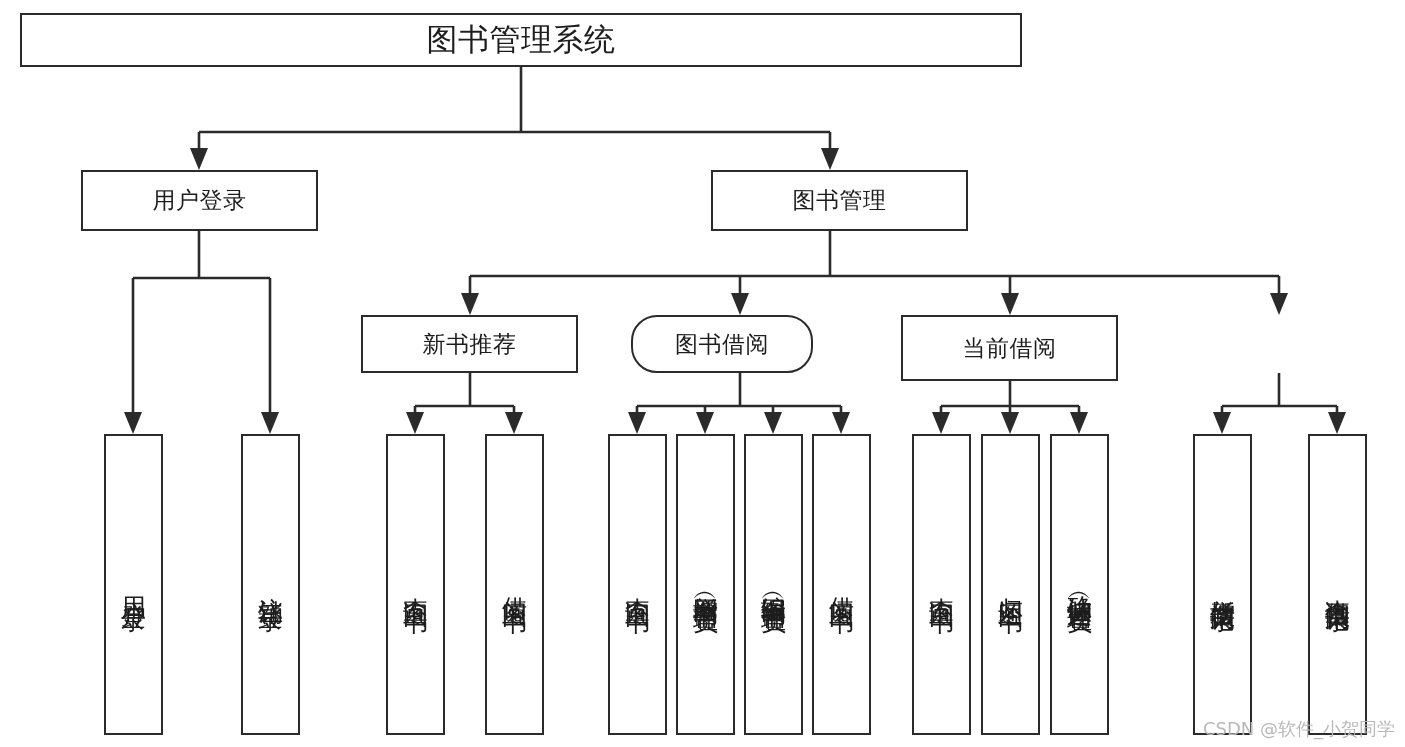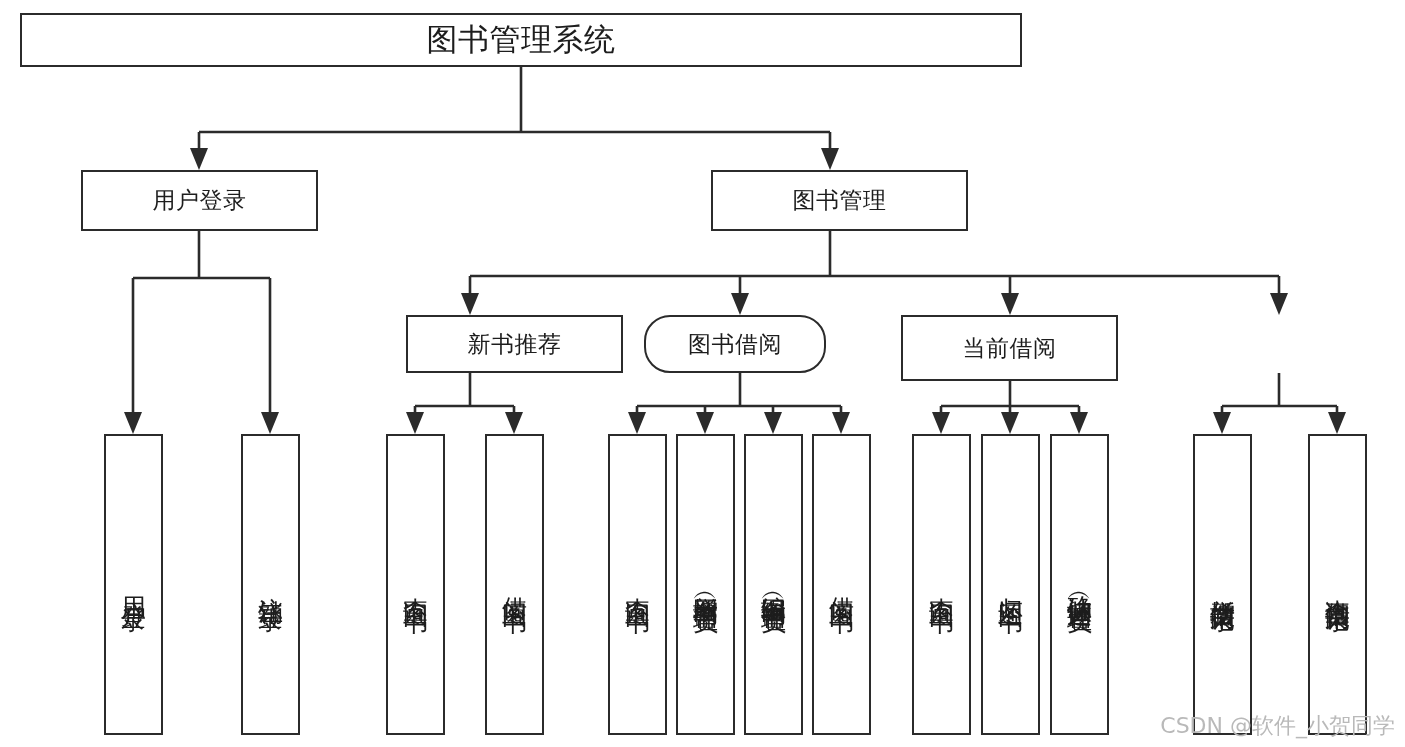--- a/index.html
+++ b/index.html
@@ -82,21 +82,21 @@
   .node.vertical.tall .label {
     font-size: 25px;
     letter-spacing: 2px;
   }
 
   
   #watermark {
     position: absolute;
     right: 10px;
     bottom: 6px;
-    font-size: 22px;
+    font-size: 18px;
     color: #b9b9b9;
     white-space: nowrap;
     font-family: "DejaVu Sans", "Liberation Sans", sans-serif;
   }
 </style>
 </head>
 <body>
 
 <div id="diagram">
 
@@ -166,24 +166,24 @@
     <span class="label">图书管理系统</span>
   </div>
 
   <div class="node horizontal" style="left:81px; top:170px; width:237px; height:61px;">
     <span class="label">用户登录</span>
   </div>
   <div class="node horizontal" style="left:711px; top:170px; width:257px; height:61px;">
     <span class="label">图书管理</span>
   </div>
 
-  <div class="node horizontal" style="left:361px; top:315px; width:217px; height:58px;margin-left:45px;">
+  <div class="node horizontal" style="left:361px; top:315px; width:217px; height:58px;">
     <span class="label">新书推荐</span>
   </div>
-  <div class="node horizontal" style="left:644px; top:315px; width:182px; height:58px;border-radius:26px;">
+  <div class="node horizontal" style="left:631px; top:315px; width:182px; height:58px;border-radius:26px;">
     <span class="label">图书借阅</span>
   </div>
   <div class="node horizontal" style="left:901px; top:315px; width:217px; height:66px;">
     <span class="label">当前借阅</span>
   </div>
 
   <div class="node vertical" style="left:104px; top:434px; width:59px; height:301px;">
     <span class="label">用户登录</span>
   </div>
   <div class="node vertical" style="left:241px; top:434px; width:59px; height:301px;">

